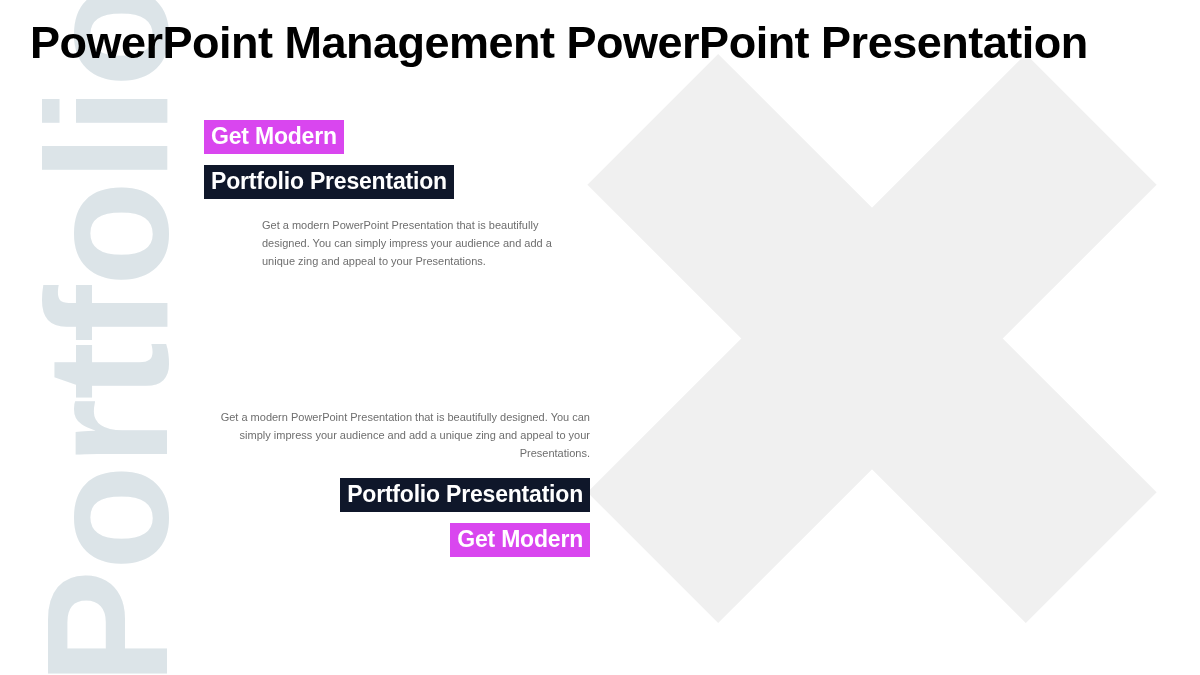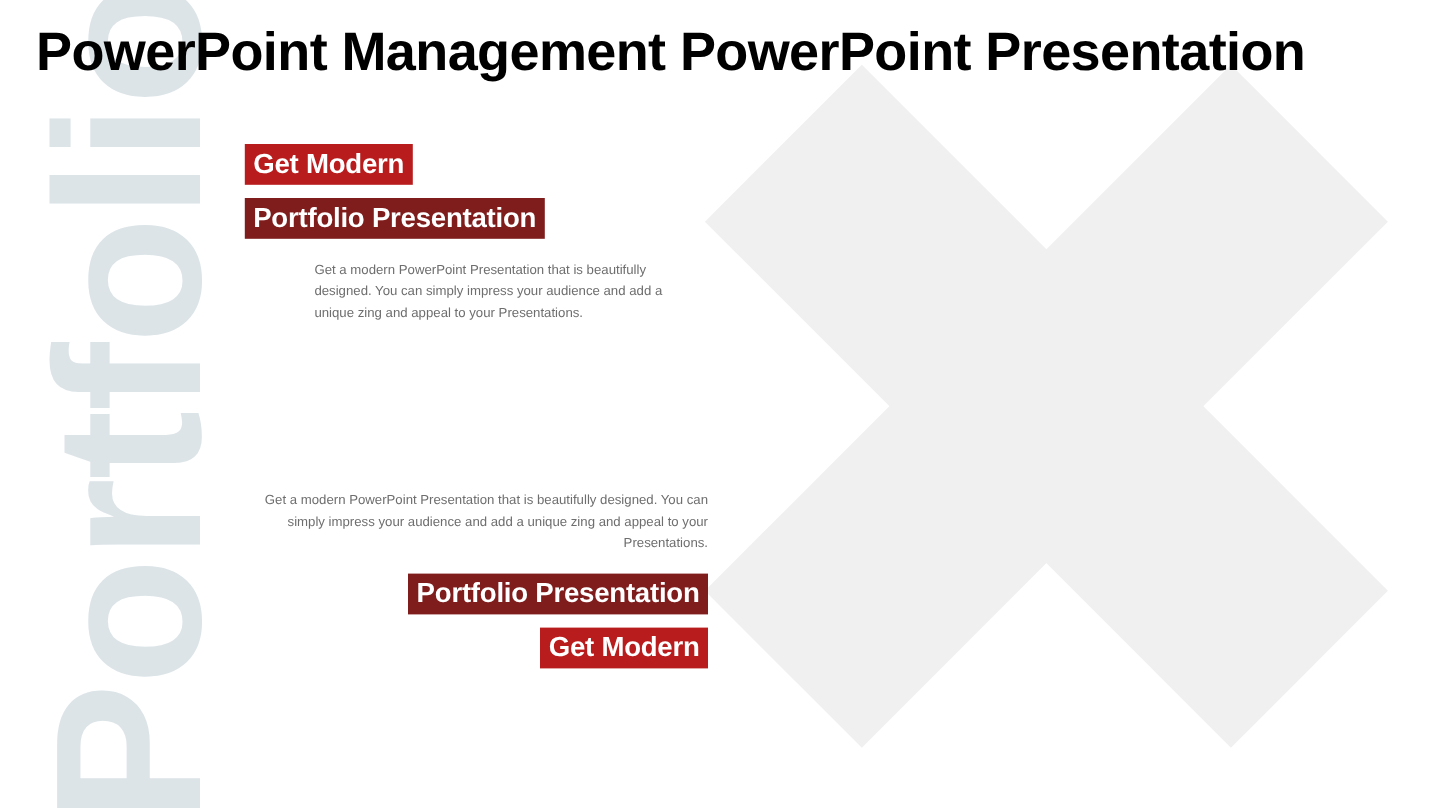--- a/index.html
+++ b/index.html
@@ -87,22 +87,22 @@
   .hl {
     display: inline-block;
     color: #ffffff;
     font-weight: 700;
     font-size: 23px;
     line-height: 23px;
     padding: 5px 7px 6px 7px;
     white-space: nowrap;
     letter-spacing: -0.2px;
   }
-  .hl-light { background: #b91c1c; }
-  .hl-dark  { background: #7f1d1d; text-align: center; }
+  .hl-light { background: #d946ef; }
+  .hl-dark  { background: #0f172a; text-align: center; }
 
   .heading-row + .heading-row { margin-top: 11px; }
 
   .body-text {
     font-size: 11px;
     line-height: 18px;
     color: #6e6e6e;
     white-space: pre-line;
   }
   .block-top .body-text {

